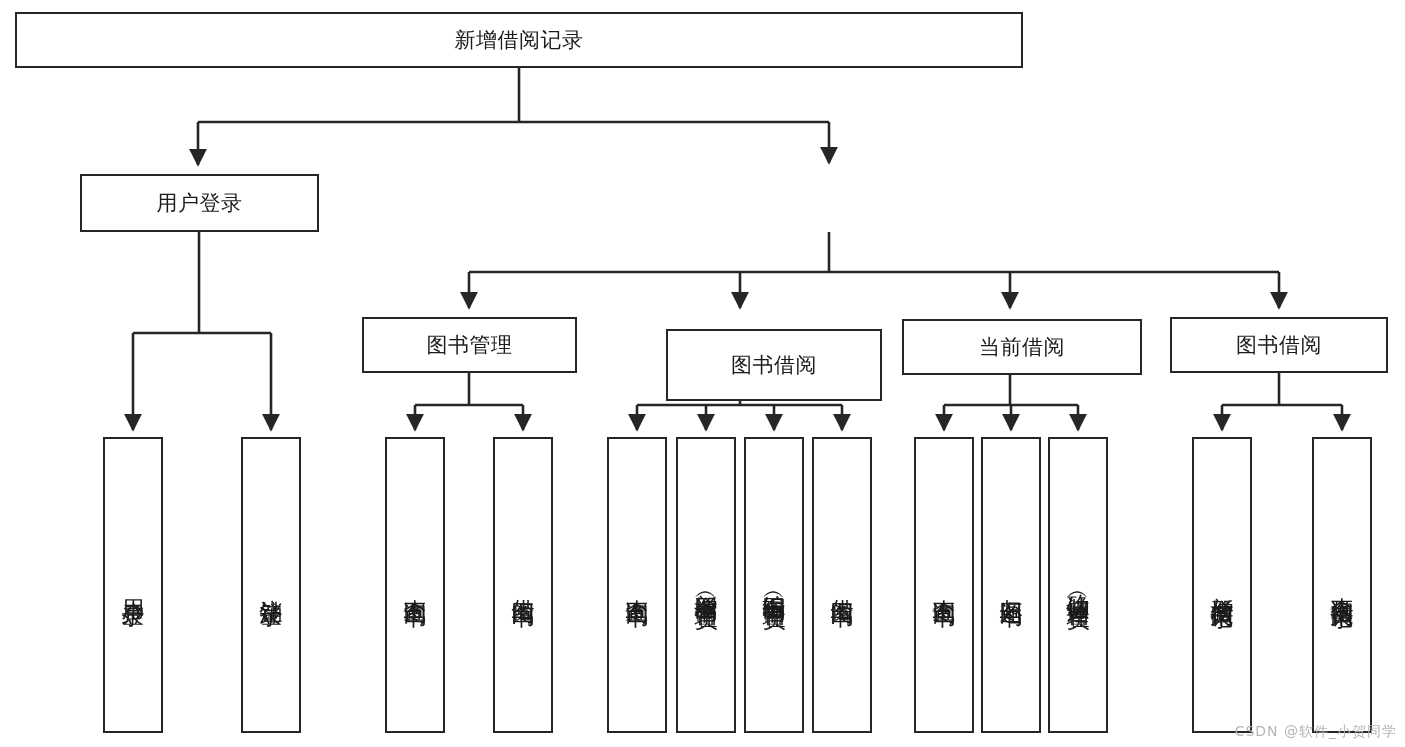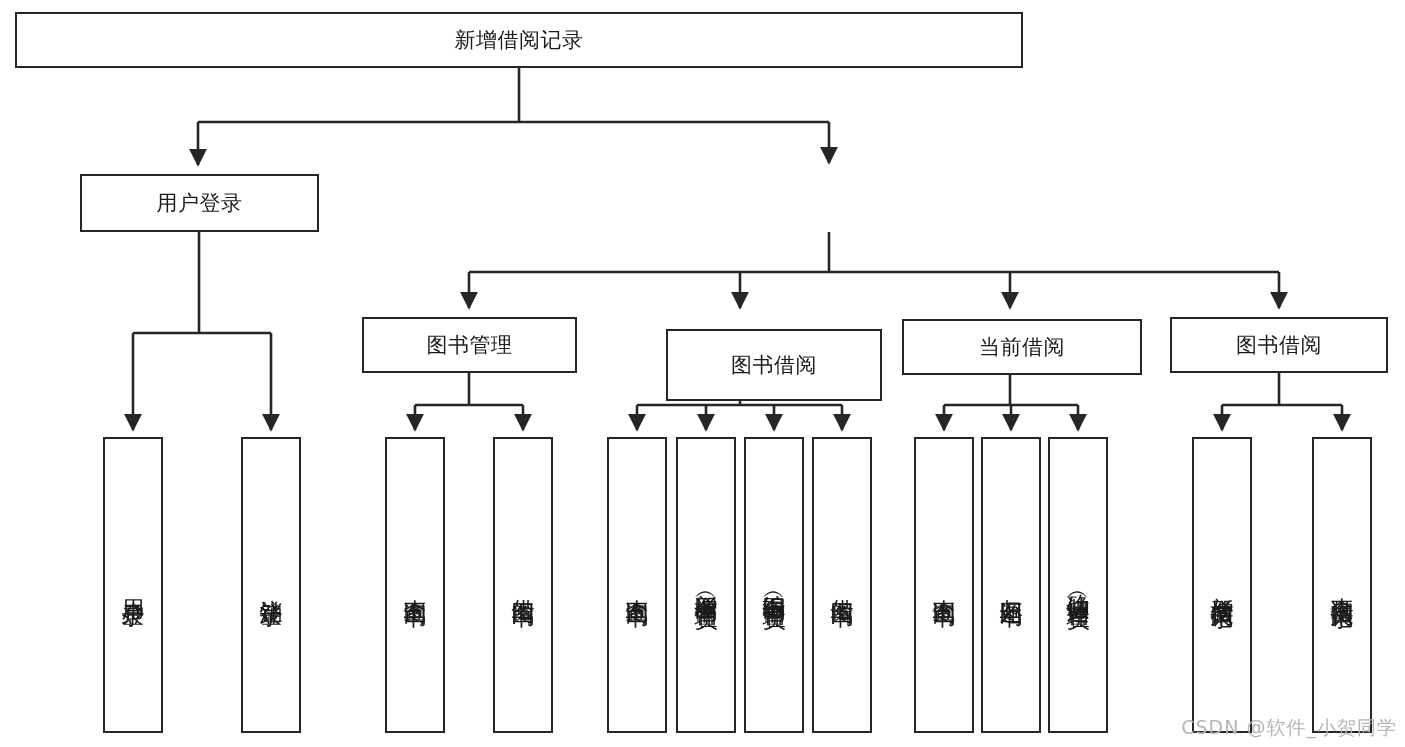--- a/index.html
+++ b/index.html
@@ -51,21 +51,21 @@
   }
   .node.v span {
     writing-mode: vertical-rl;
     text-orientation: upright;
     display: block;
   }
   #watermark {
     position: absolute;
     right: 8px;
     bottom: 6px;
-    font-size: 19px;
+    font-size: 14px;
     color: #b5b5b5;
     letter-spacing: 1px;
     z-index: 5;
     white-space: nowrap;
     pointer-events: none;
   }
 </style>
 </head>
 <body>
 

